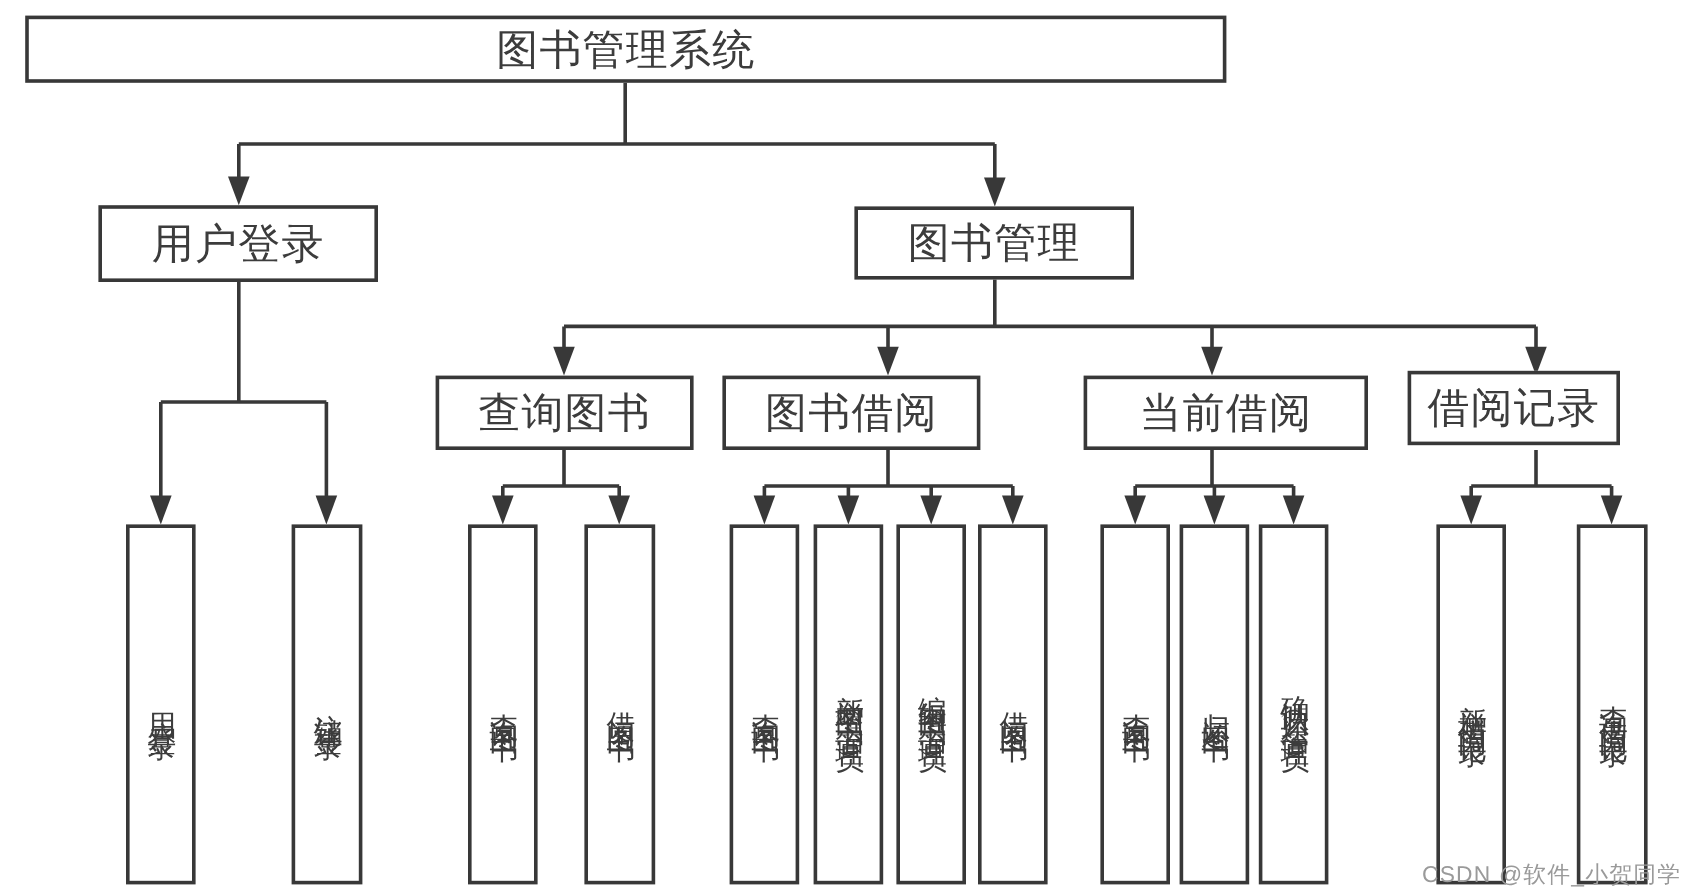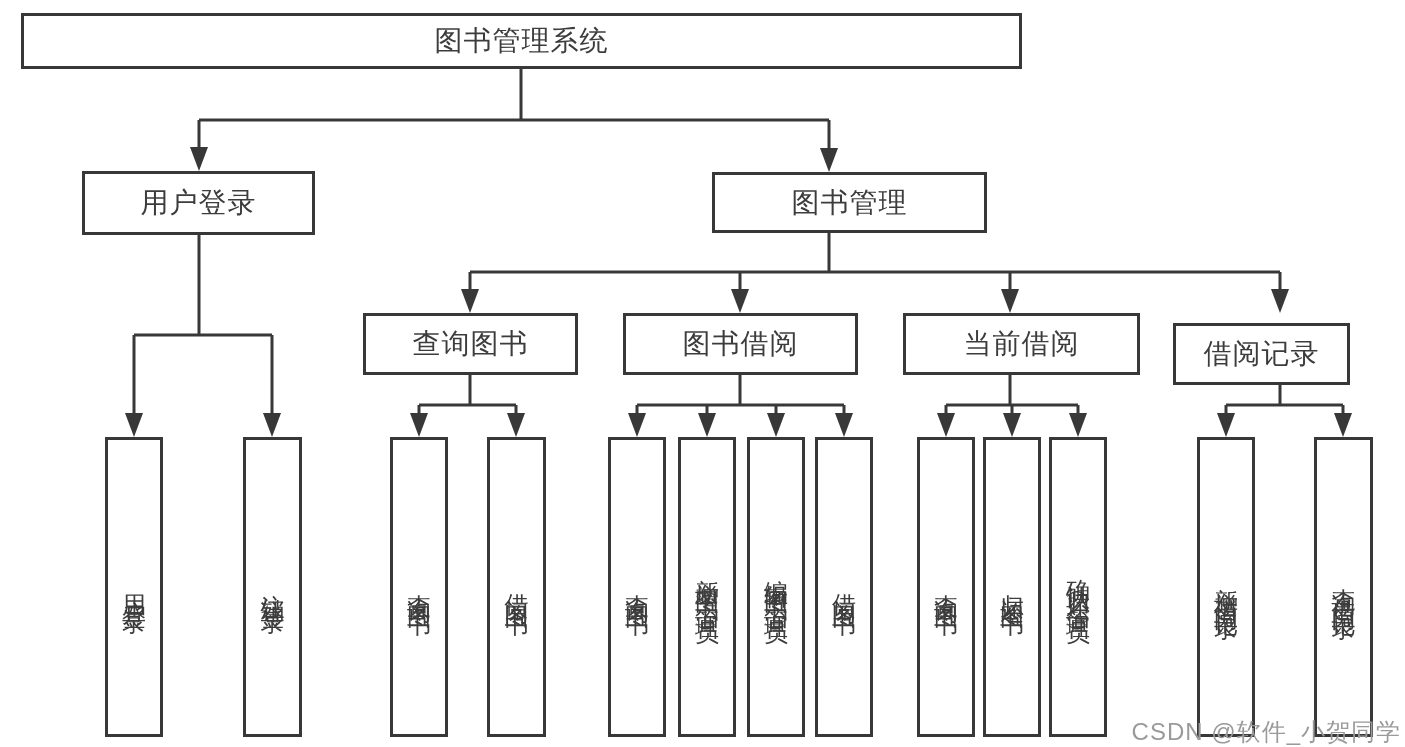--- a/index.html
+++ b/index.html
@@ -35,37 +35,37 @@
   .box {
     position: absolute;
     box-sizing: border-box;
     border: 3px solid var(--line, #383838);
     background: #ffffff;
     display: flex;
     align-items: center;
     justify-content: center;
   }
   .box.h .label {
-    font-size: 28px;
+    font-size: 35px;
     letter-spacing: 1px;
     white-space: nowrap;
   }
   .box.v .label {
     writing-mode: vertical-rl;
     text-orientation: mixed;
     font-size: 24px;
     letter-spacing: 6px;
     line-height: 1;
     white-space: nowrap;
   }
   .watermark {
     position: absolute;
     right: 4px;
     top: 716px;
-    font-size: 24px;
+    font-size: 19px;
     color: var(--watermark, #9a9a9a);
     letter-spacing: 1px;
     white-space: nowrap;
     z-index: 5;
   }
 </style>
 </head>
 <body>
 
 <div class="canvas">
@@ -120,34 +120,34 @@
     </g>
   </svg>
 
   <div class="box h" style="left:21px; top:13px; width:1001px; height:56px">
     <span class="label">图书管理系统</span>
   </div>
 
   <div class="box h" style="left:82px; top:171px; width:233px; height:64px">
     <span class="label">用户登录</span>
   </div>
-  <div class="box h" style="left:712px; top:172px; width:275px; height:61px">
+  <div class="box h" style="left:712px; top:172px; width:233px; height:61px">
     <span class="label">图书管理</span>
   </div>
 
   <div class="box h" style="left:363px; top:313px; width:215px; height:62px">
     <span class="label">查询图书</span>
   </div>
-  <div class="box h" style="left:623px; top:313px; width:235px; height:62px">
+  <div class="box h" style="left:602px; top:313px; width:215px; height:62px">
     <span class="label">图书借阅</span>
   </div>
   <div class="box h" style="left:903px; top:313px; width:237px; height:62px">
     <span class="label">当前借阅</span>
   </div>
-  <div class="box h" style="left:1173px; top:323px; width:177px; height:62px">
+  <div class="box h" style="left:1173px; top:309px; width:177px; height:62px">
     <span class="label">借阅记录</span>
   </div>
 
   <div class="box v" style="left:105px; top:437px; width:58px; height:300px">
     <span class="label">用户登录</span>
   </div>
   <div class="box v" style="left:243px; top:437px; width:59px; height:300px">
     <span class="label">注销登录</span>
   </div>
 

